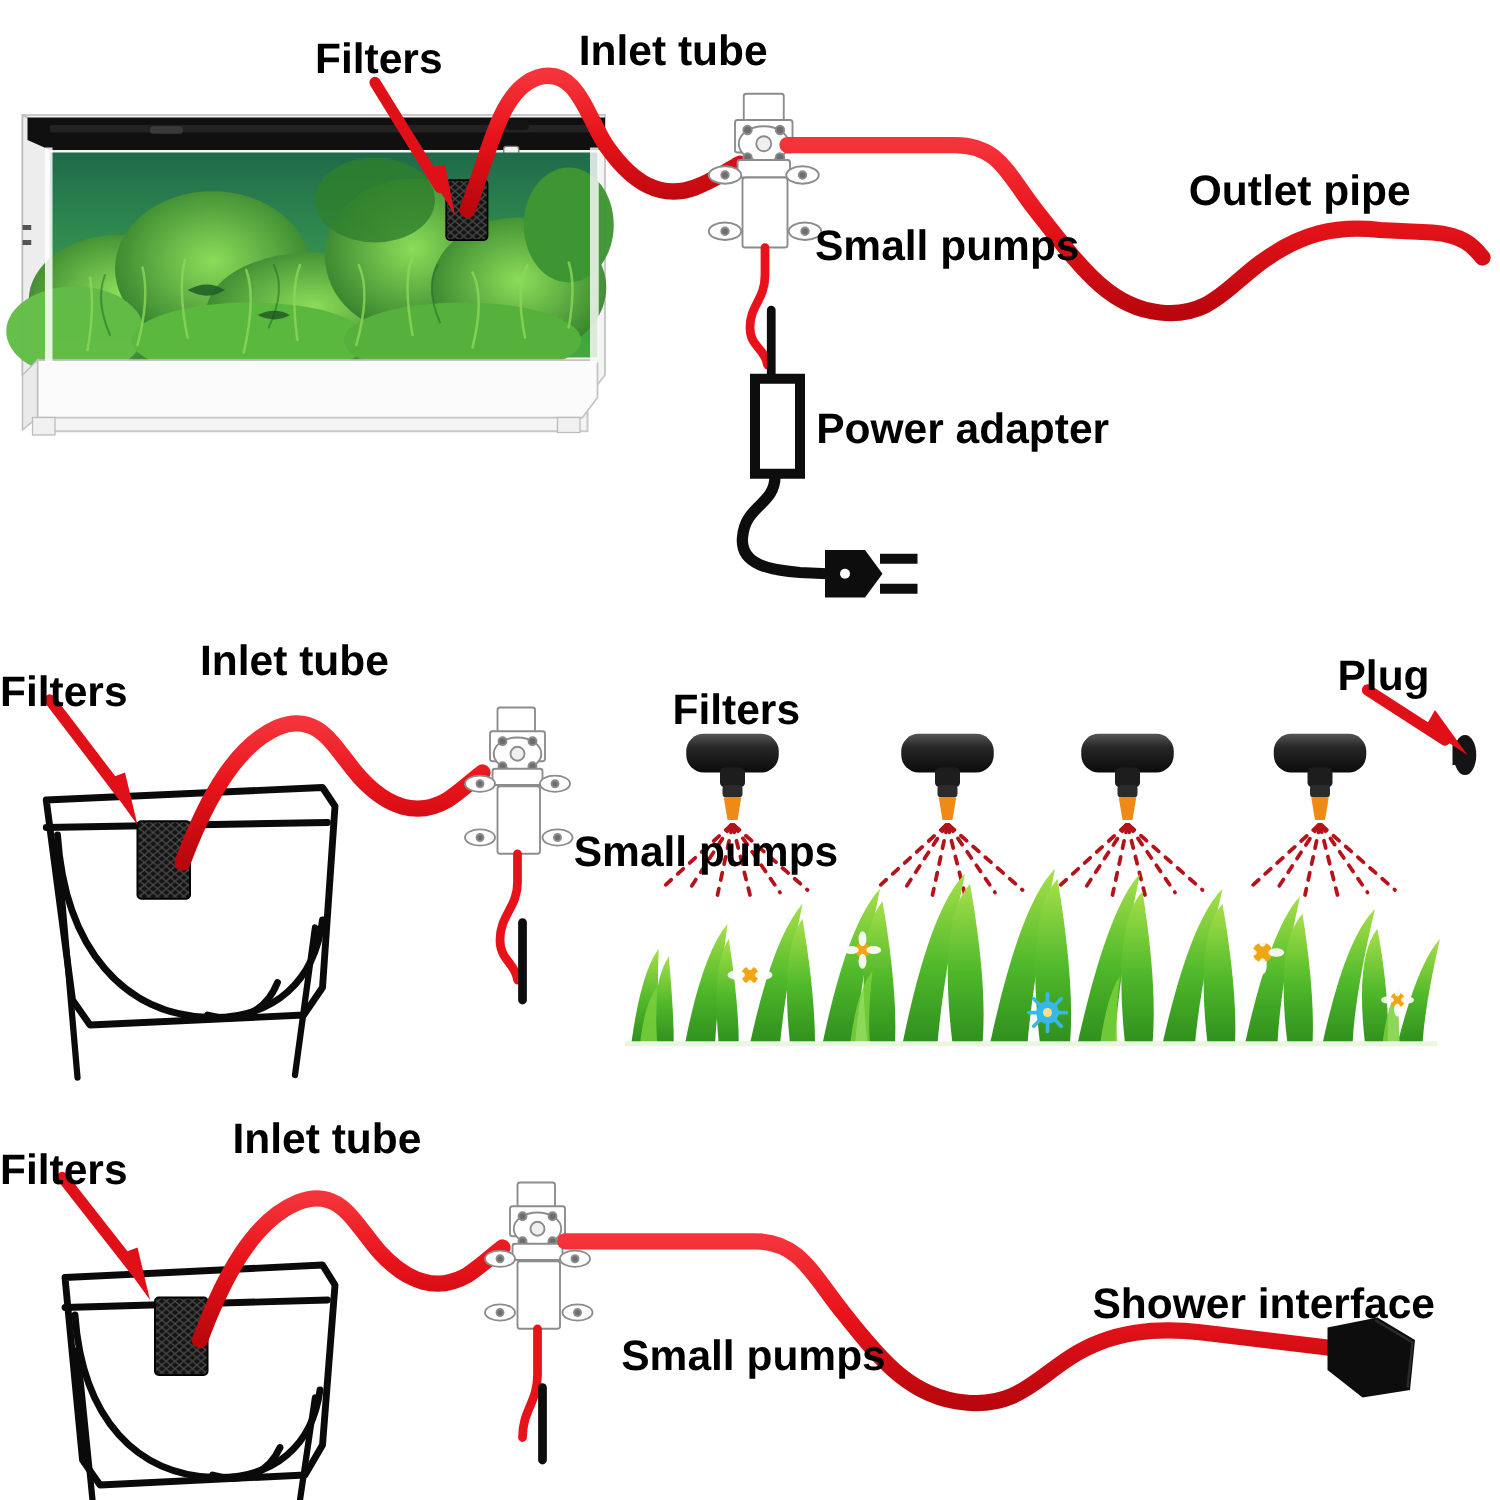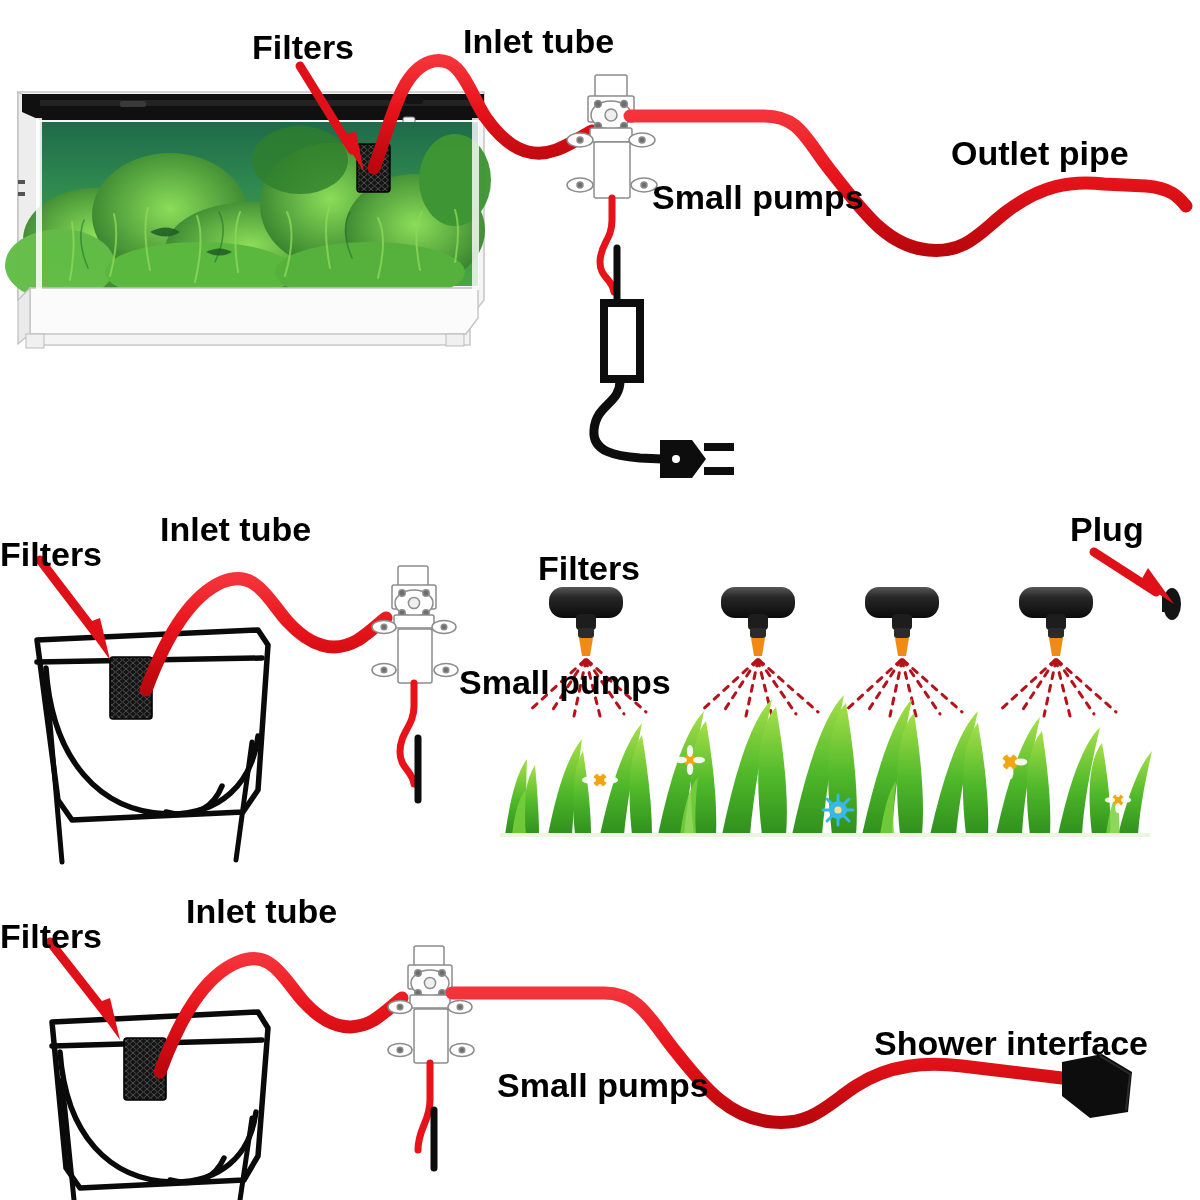--- a/index.html
+++ b/index.html
@@ -414,26 +414,27 @@
   <g>
     <path d="M1062,1062 L1102,1054 L1132,1072 L1128,1112 L1090,1118 L1062,1096 Z" fill="#0d0d0d"></path>
     <path d="M1100,1056 L1130,1074 L1126,1110" fill="none" stroke="#2a2a2a" stroke-width="2"></path>
   </g>
 
 </svg>
 
 <div class="lbl" style="left:252px;top:30px;font-size:34px;">Filters</div>
 <div class="lbl" style="left:463px;top:24px;font-size:34px;">Inlet tube</div>
 <div class="lbl" style="left:652px;top:180px;font-size:34px;">Small pumps</div>
+<div class="lbl" style="left:653px;top:326px;font-size:34px;">Power adapter</div>
 <div class="lbl" style="left:951px;top:136px;font-size:34px;">Outlet pipe</div>
 
 <div class="lbl" style="left:0px;top:537px;font-size:34px;">Filters</div>
 <div class="lbl" style="left:160px;top:512px;font-size:34px;">Inlet tube</div>
 <div class="lbl" style="left:459px;top:665px;font-size:34px;">Small pumps</div>
 <div class="lbl" style="left:538px;top:551px;font-size:34px;">Filters</div>
-<div class="lbl" style="left:1070px;top:512px;font-size:34px;">Plug</div>
+<div class="lbl" style="left:1070px;top:524px;font-size:34px;">Plug</div>
 
 <div class="lbl" style="left:0px;top:919px;font-size:34px;">Filters</div>
 <div class="lbl" style="left:186px;top:894px;font-size:34px;">Inlet tube</div>
 <div class="lbl" style="left:497px;top:1068px;font-size:34px;">Small pumps</div>
 <div class="lbl" style="left:874px;top:1026px;font-size:34px;">Shower interface</div>
 
 </div>
 
 </body></html>

